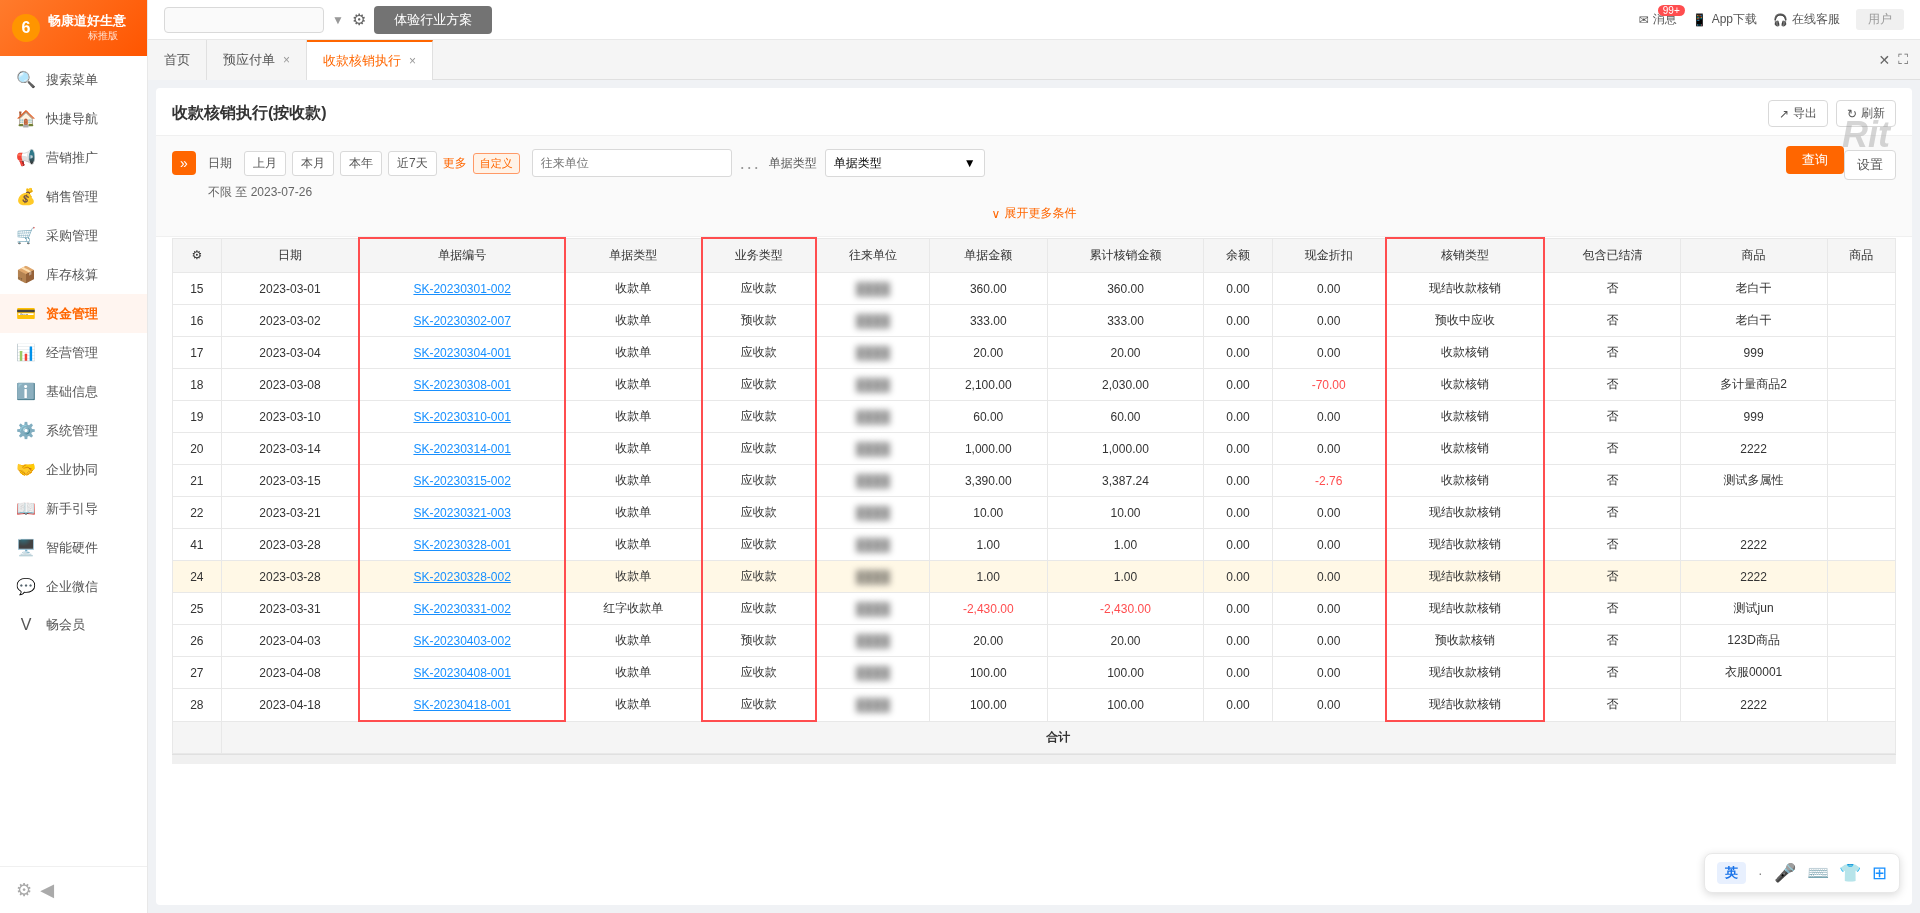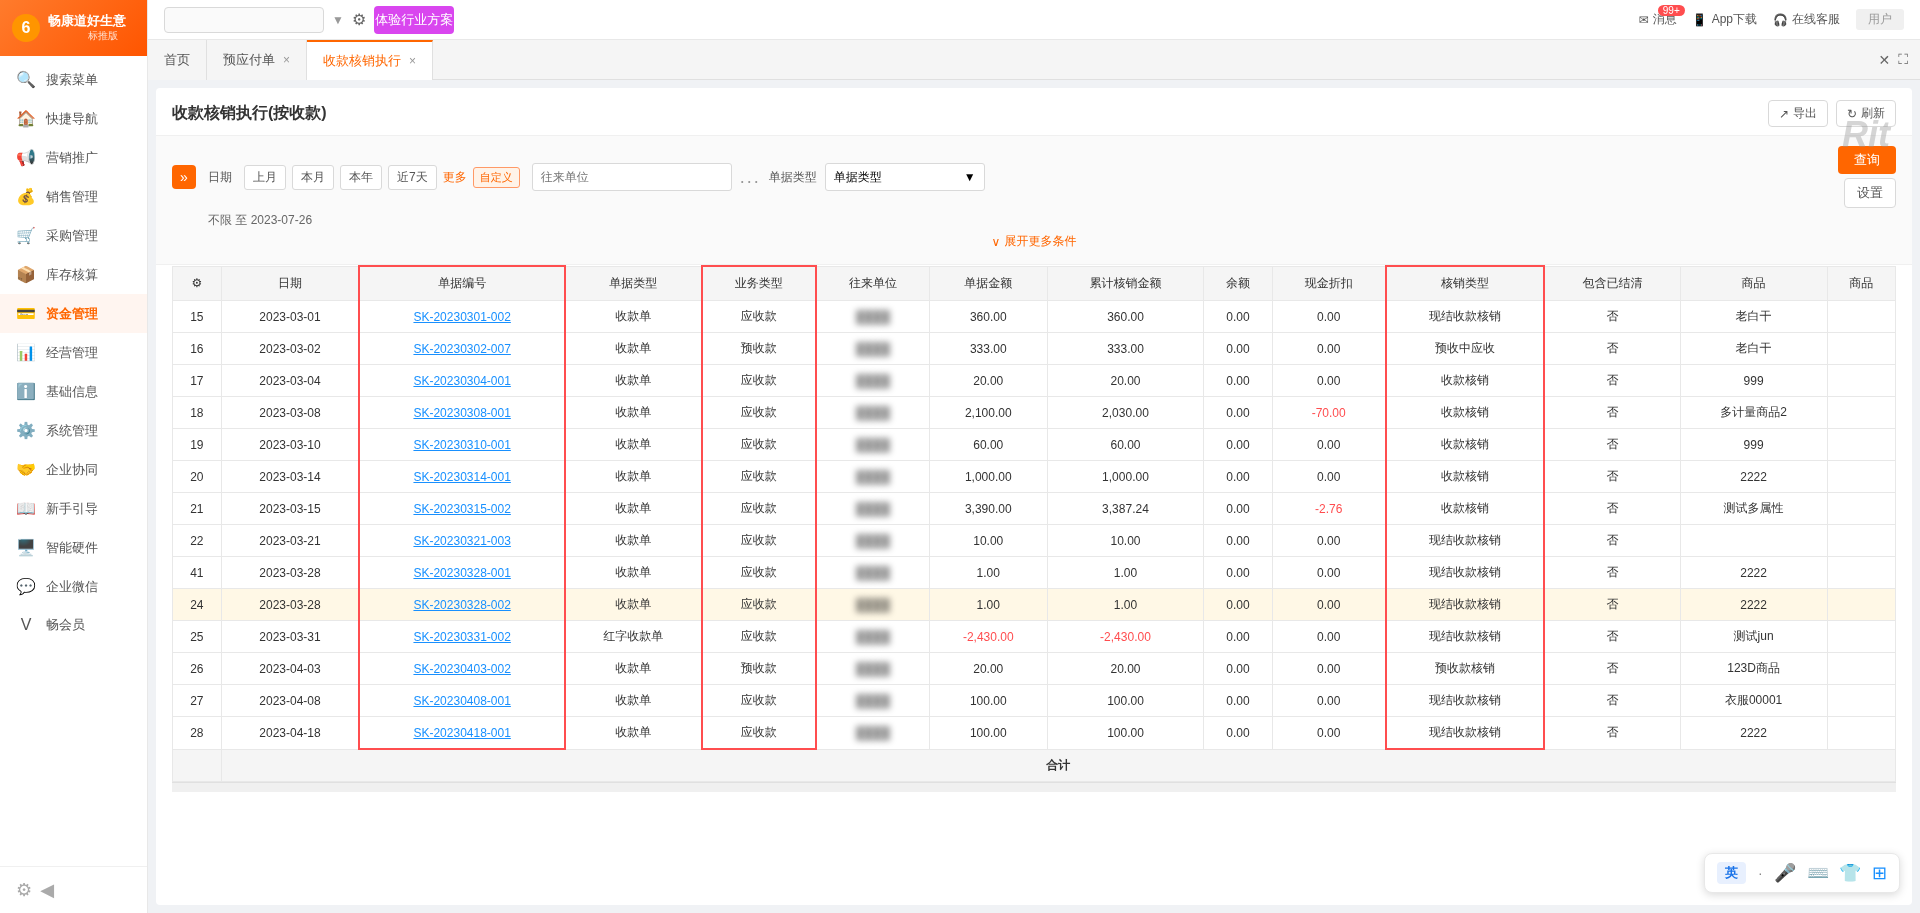--- a/index.html
+++ b/index.html
@@ -19,21 +19,21 @@
 
     
     .main { flex: 1; display: flex; flex-direction: column; overflow: hidden; }
 
     
     .top-header { height: 40px; background: #fff; border-bottom: 1px solid #e8e8e8; display: flex; align-items: center; padding: 0 16px; gap: 16px; }
     .breadcrumb-area { flex: 1; display: flex; align-items: center; gap: 8px; }
     .breadcrumb-input { width: 160px; height: 26px; border: 1px solid #d9d9d9; border-radius: 4px; padding: 0 8px; font-size: 12px; color: #999; background: #fafafa; }
     .breadcrumb-arrow { color: #999; }
     .settings-icon { color: #666; font-size: 16px; cursor: pointer; }
-    .btn-industry { background: #d946ef; color: #fff; border: none; padding: 5px 1px; border-radius: 4px; cursor: pointer; font-size: 13px; }
+    .btn-industry { background: #737373; color: #fff; border: none; padding: 5px 20px; border-radius: 4px; cursor: pointer; font-size: 13px; }
     .header-right { display: flex; align-items: center; gap: 16px; }
     .header-msg { display: flex; align-items: center; gap: 4px; color: #555; font-size: 12px; cursor: pointer; position: relative; }
     .badge { background: #ff4d4f; color: #fff; border-radius: 10px; padding: 0 5px; font-size: 10px; position: absolute; top: -6px; right: -8px; }
     .header-app { display: flex; align-items: center; gap: 4px; color: #555; font-size: 12px; cursor: pointer; }
     .header-service { display: flex; align-items: center; gap: 4px; color: #555; font-size: 12px; cursor: pointer; }
     .header-user { color: #999; font-size: 12px; }
 
     
     .tabs-bar { height: 40px; background: #f5f5f5; border-bottom: 1px solid #e0e0e0; display: flex; align-items: center; }
     .tab { height: 40px; display: flex; align-items: center; padding: 0 16px; gap: 8px; font-size: 13px; cursor: pointer; border-right: 1px solid #e0e0e0; color: #555; background: #f5f5f5; }
@@ -242,21 +242,21 @@
         </div>
         <div style="display:flex; align-items:center; gap:8px; flex:1;">
           <input class="filter-input" style="max-width: 200px;" placeholder="往来单位">
           <span class="filter-dots">...</span>
           <span class="filter-label">单据类型</span>
           <div class="filter-type-select">
             <span>单据类型</span>
             <span>▼</span>
           </div>
         </div>
-        <div style="display:flex; flex-direction:column; align-items:center;">
+        <div style="display:flex; flex-direction:row; align-items:flex-start;">
           <button class="btn-query">查询</button>
           <button class="btn-setting">设置</button>
         </div>
       </div>
       <div style="margin-top:4px; padding-left:36px;">
         <span style="color:#666; font-size:12px;">不限 至 2023-07-26</span>
       </div>
       <div class="filter-expand-row">
         <span class="expand-more-btn">
           <span>∨</span>

